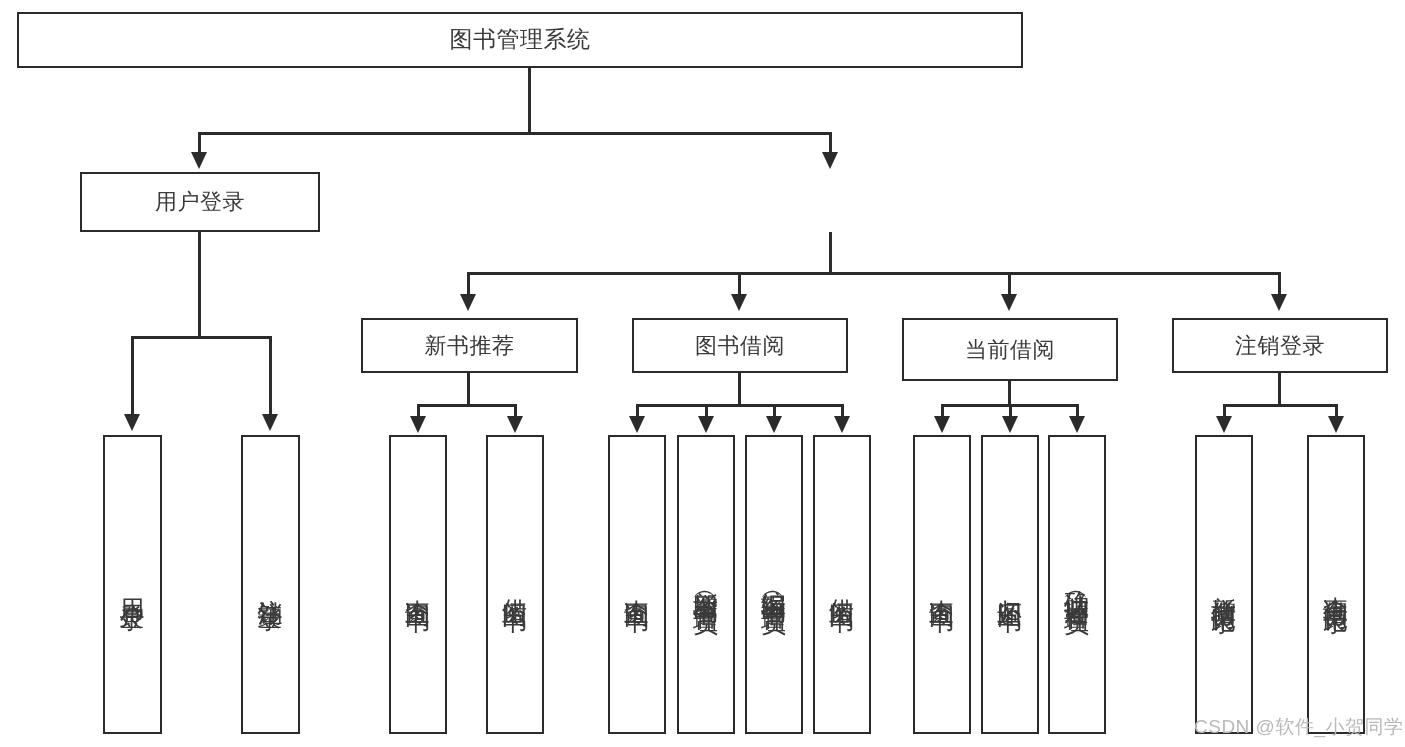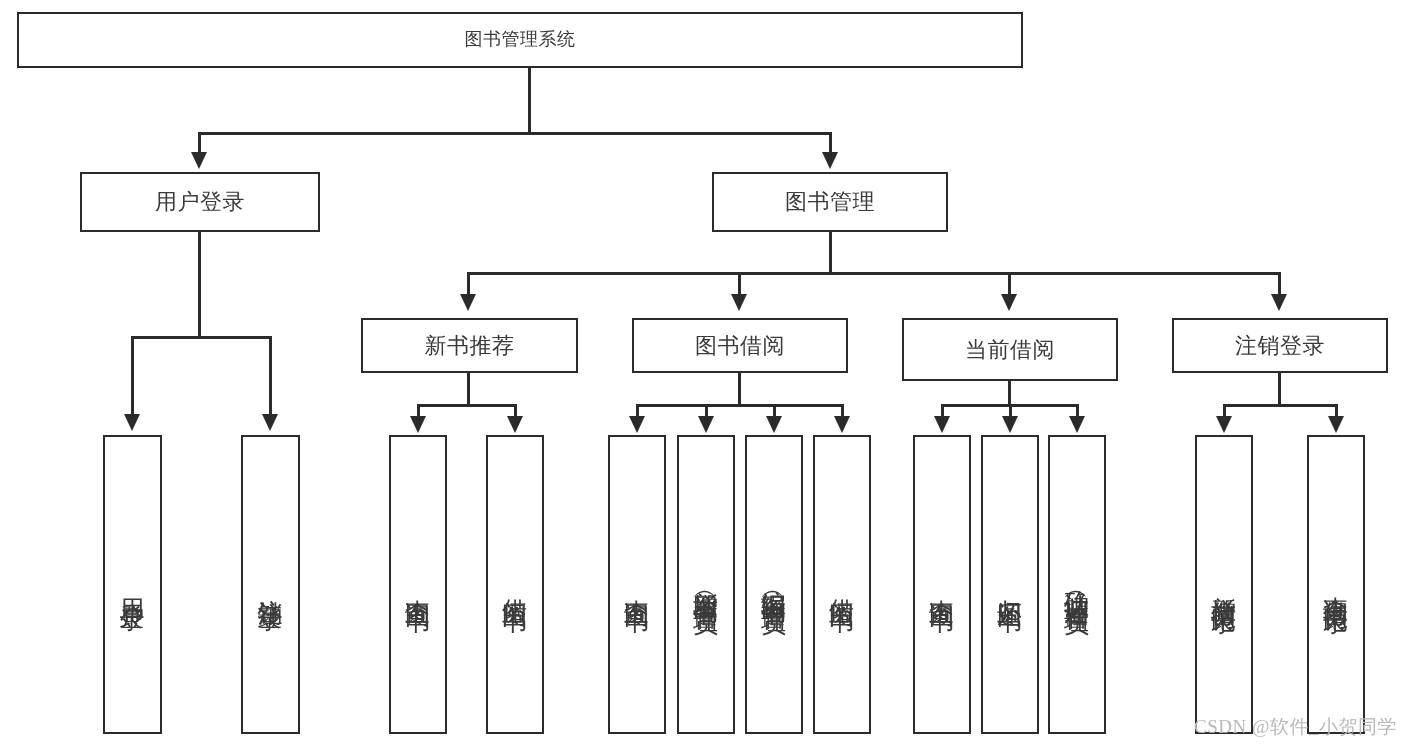--- a/index.html
+++ b/index.html
@@ -32,21 +32,21 @@
     display: block;
     line-height: 1.18;
     letter-spacing: 0.5px;
     white-space: nowrap;
   }
   
   .node.horiz .node-label {
     font-size: 22px;
   }
   .node.root .node-label {
-    font-size: 18px;
+    font-size: 23px;
   }
   
   .node.vert {
     align-items: center;
     justify-content: center;
     padding: 6px 0;
   }
   .node.vert .node-label {
     writing-mode: vertical-rl;
     text-orientation: upright;
@@ -147,23 +147,20 @@
   <div class="seg v" style="left:1335px; top:404px; height:14px;"></div>
   <div class="arrow" style="left:1328px; top:416px;"></div>
 
   <div class="node horiz root" style="left:17px; top:12px; width:1006px; height:56px;">
     <span class="node-label">图书管理系统</span>
   </div>
 
   <div class="node horiz" style="left:80px; top:172px; width:240px; height:60px;">
     <span class="node-label">用户登录</span>
   </div>
-  <div class="node horiz" style="left:712px; top:172px; width:236px; height:60px;">
-    <span class="node-label">图书管理</span>
-  </div>
 
   <div class="node horiz" style="left:632px; top:318px; width:216px; height:55px;">
     <span class="node-label">图书借阅</span>
   </div>
   <div class="node horiz" style="left:361px; top:318px; width:217px; height:55px;">
     <span class="node-label">新书推荐</span>
   </div>
   <div class="node horiz" style="left:902px; top:318px; width:216px; height:63px;">
     <span class="node-label">当前借阅</span>
   </div>
@@ -208,15 +205,15 @@
     <span class="node-label">确认归还（管理员）</span>
   </div>
 
   <div class="node vert" style="left:1195px; top:435px; width:58px; height:299px;">
     <span class="node-label">新增借阅记录</span>
   </div>
   <div class="node vert" style="left:1307px; top:435px; width:58px; height:299px;">
     <span class="node-label">查询借阅记录</span>
   </div>
 
-  <div class="watermark" style="left:1194px; top:714px;font-family:Liberation Serif, serif;">CSDN @软件_小贺同学</div>
+  <div class="watermark" style="left:1194px; top:714px;">CSDN @软件_小贺同学</div>
 
 </div>
 
 </body></html>

